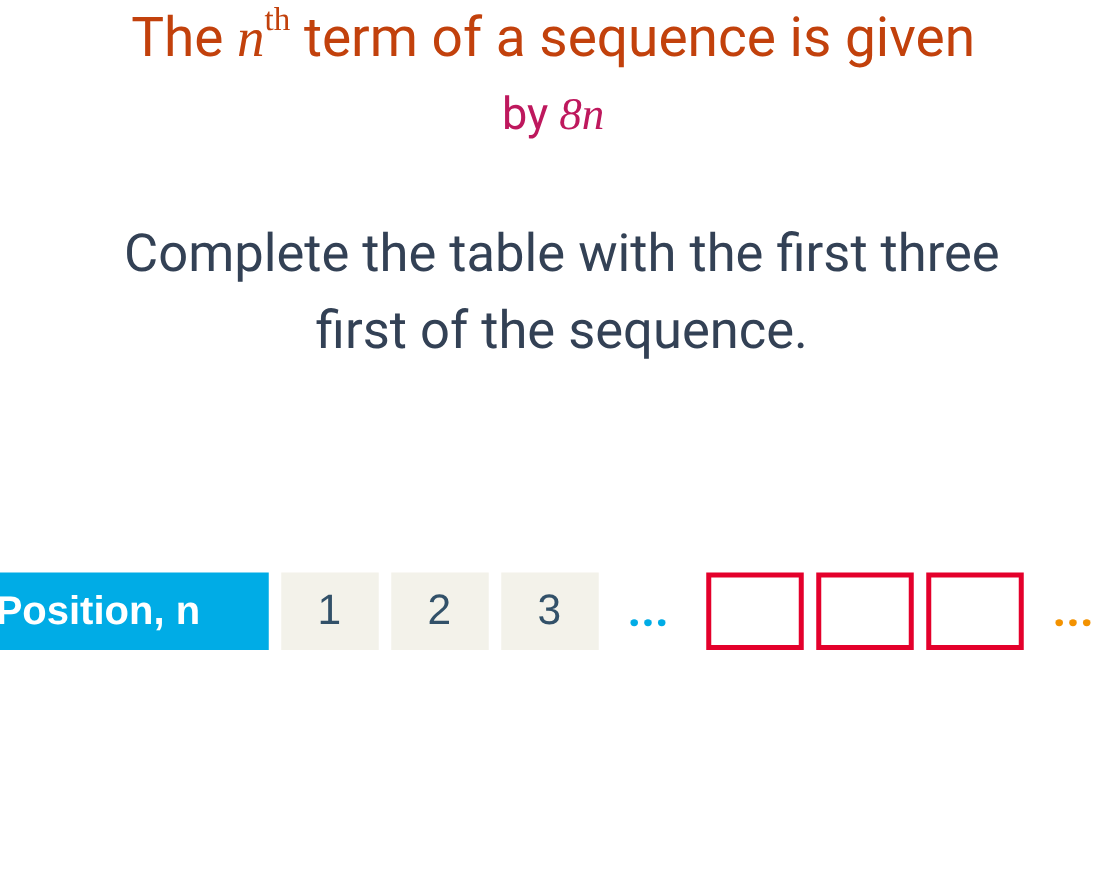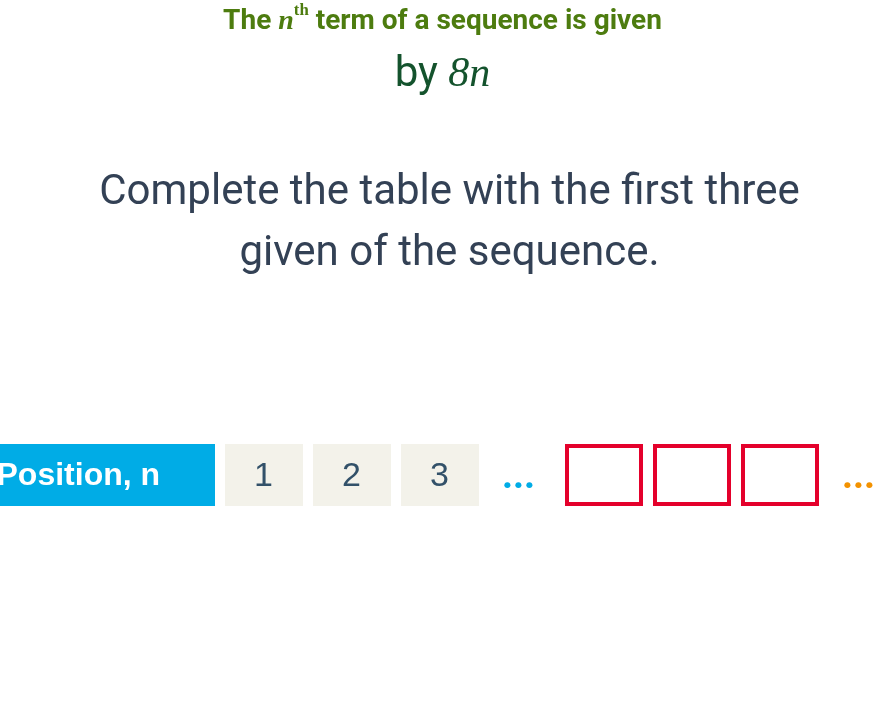--- a/index.html
+++ b/index.html
@@ -12,28 +12,28 @@
     height: 709px;
     background: #ffffff;
     font-family: -apple-system, BlinkMacSystemFont, "Segoe UI", Roboto, sans-serif;
     overflow: hidden;
   }
   .question-area {
     padding-top: 0;
     text-align: center;
   }
   .question-line1 {
-    font-size: 28px;
-    color: #4d7c0f;
+    font-size: 44px;
+    color: #c2410c;
     line-height: 1.4;
-    font-weight: 700;
+    font-weight: 400;
   }
   .question-line2 {
-    font-size: 42px;
-    color: #14532d;
+    font-size: 36px;
+    color: #be185d;
     line-height: 1.4;
     font-weight: 400;
     margin-top: 4px;
   }
   .math {
     font-family: "Cambria Math", Georgia, "Times New Roman", serif;
     font-style: italic;
   }
   .sup {
     font-size: 0.6em;
@@ -127,21 +127,21 @@
   <div class="question-line1">
     <span>The </span><span class="math"><span>n</span><span class="sup">th</span></span><span> term of a sequence is given</span>
   </div>
   <div class="question-line2">
     <span>by </span><span class="math">8<span style="font-style:italic">n</span></span>
   </div>
 </div>
 
 <div class="instruction-area">
   <div class="instruction-line">Complete the table with the first three</div>
-  <div class="instruction-line">given of the sequence.</div>
+  <div class="instruction-line">first of the sequence.</div>
 </div>
 
 <div class="table-area">
   <div class="seq-table">
 
     <div class="seq-row">
       <div class="row-label label-blue">Position, n</div>
       <div class="cell cell-header">1</div>
       <div class="cell cell-header">2</div>
       <div class="cell cell-header">3</div>

